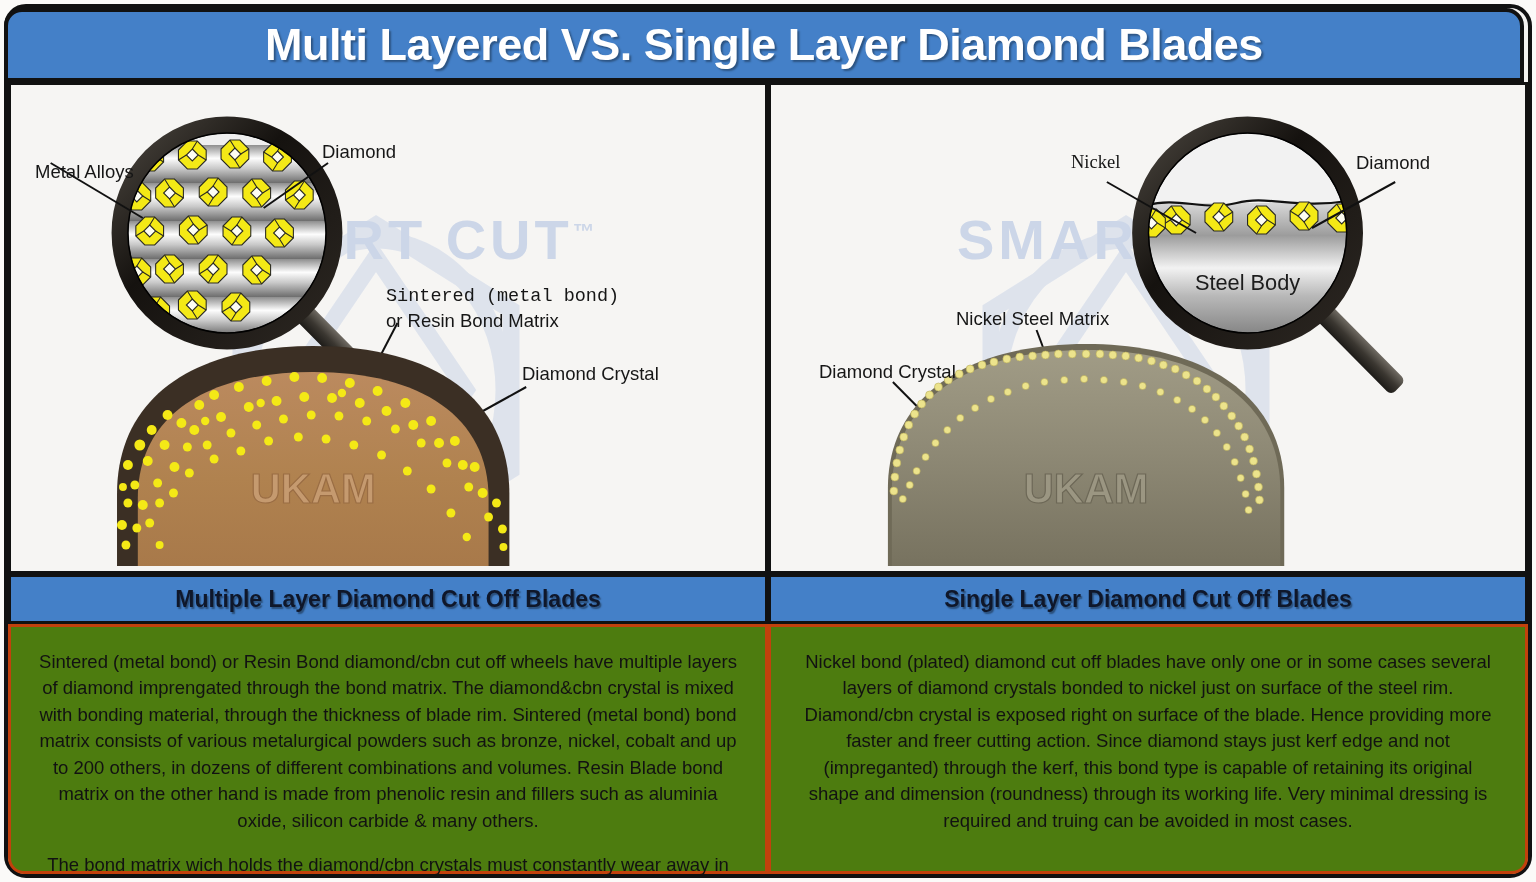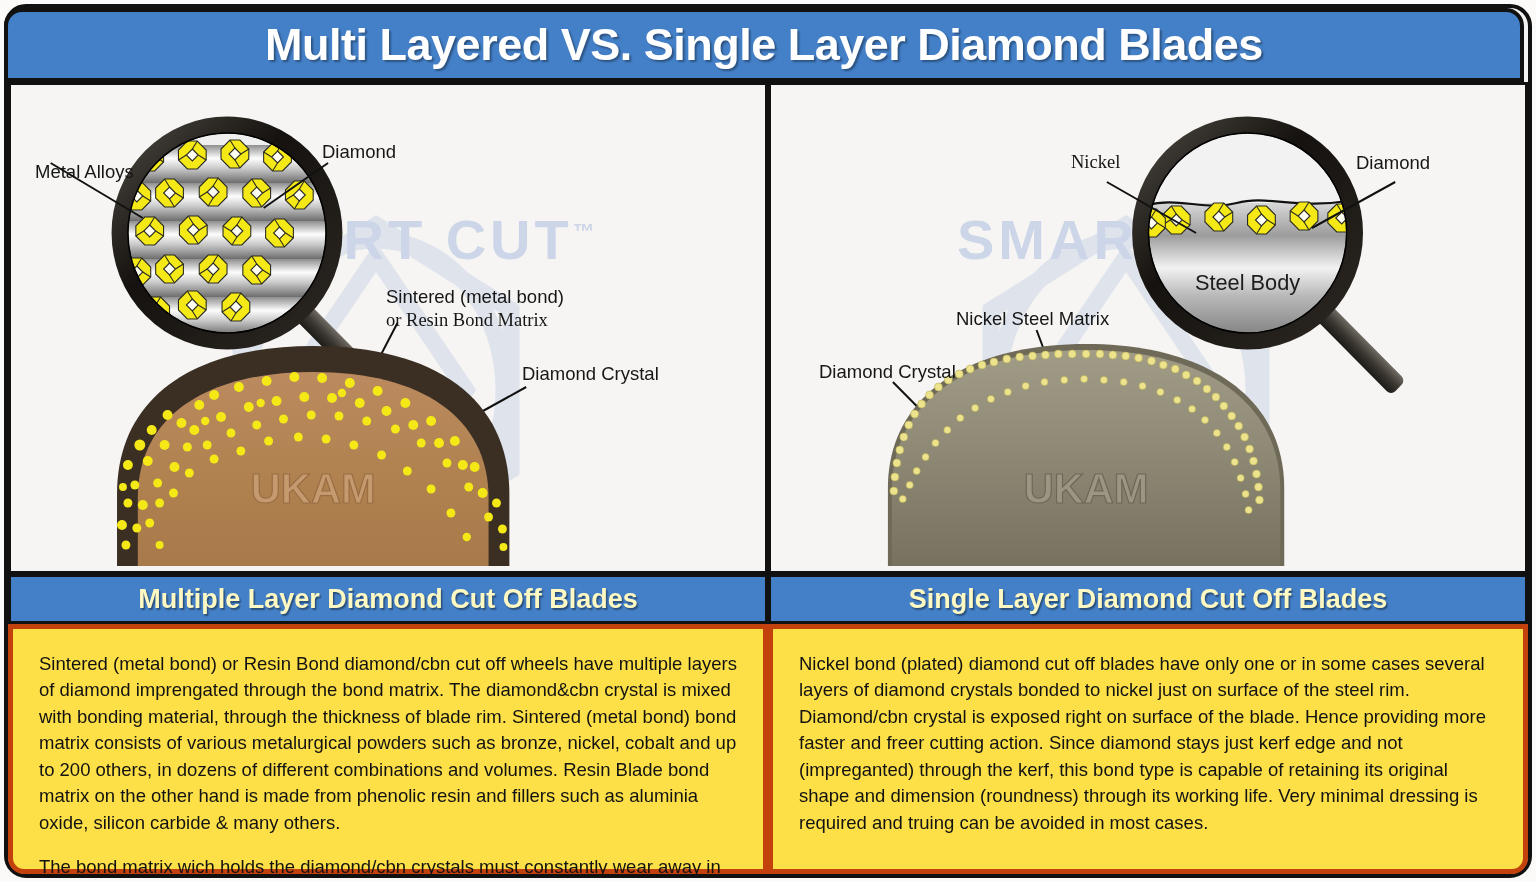--- a/index.html
+++ b/index.html
@@ -55,28 +55,29 @@
   
   .overlay{position:absolute;left:0;top:0;width:100%;height:100%;pointer-events:none;}
 
   
   .subhead-row{position:absolute;left:8px;top:574px;width:1520px;height:50px;display:flex;}
   .subhead{
     flex:1;background:#4480c8;border:3px solid #111111;box-sizing:border-box;
     display:flex;align-items:center;justify-content:center;
   }
   .subhead-text{
-    color:#fef9c3;font-weight:bold;font-size:27px;
+    color:#0f172a;font-weight:bold;font-size:23px;
     text-shadow:1.5px 1.5px 1.5px rgba(0,0,0,.4);white-space:nowrap;
   }
   
   .body-row{position:absolute;left:8px;top:624px;width:1520px;height:250px;display:flex;}
   .body-col{
-    flex:1;background:#fde047;border:5px solid #c2410c;box-sizing:border-box;
+    flex:1;background:#4d7c0f;border:3px solid #c2410c;box-sizing:border-box;
     padding:22px 26px 0 26px;
+    text-align:center;
   }
   .body-col.left{border-radius:0 0 0 16px;}
   .body-col.right{border-radius:0 0 16px 0;}
   .body-col p{
     margin:0 0 18px 0;font-size:18.5px;line-height:1.43;color:#121212;
   }
 </style>
 </head>
 <body>
 
@@ -337,22 +338,22 @@
             <circle cx="150" cy="460" r="4"></circle>
           <circle cx="196" cy="336" r="4.2"></circle>
             <circle cx="252" cy="318" r="4.2"></circle>
             <circle cx="334" cy="308" r="4.2"></circle>
         </g>
         <text x="305" y="418" text-anchor="middle" font-family="Liberation Sans, sans-serif" font-size="42" font-weight="bold" fill="#c59a6f" stroke="#9a6d44" stroke-width="1.2">UKAM</text>
       </svg>
 
       <div class="lbl" style="left:24px;top:63px;margin-top:12px;">Metal Alloys</div>
       <div class="lbl" style="left:311px;top:55px;">Diamond</div>
-      <div class="lbl" style="left:375px;top:200px;">Sintered (metal bond)</div>
-      <div class="lbl" style="left:375px;top:224px;font-family:Liberation Serif, serif;">or Resin Bond Matrix</div>
+      <div class="lbl" style="left:375px;top:200px;font-family:Liberation Mono, monospace;">Sintered (metal bond)</div>
+      <div class="lbl" style="left:375px;top:224px;">or Resin Bond Matrix</div>
       <div class="lbl" style="left:511px;top:277px;">Diamond Crystal</div>
     </div>
 
     <div class="panel right">
 
       <svg class="wm-logo" style="left:160px;top:110px;width:390px;height:390px;" viewBox="0 0 390 390">
         <g fill="none" stroke="#ccd6e8" stroke-width="17">
           <path d="M195 30 L330 115 L330 275 L195 360 L60 275 L60 115 Z"></path>
           <ellipse cx="195" cy="195" rx="128" ry="150"></ellipse>
           <path d="M195 62 L285 195 L195 328 L105 195 Z"></path>

